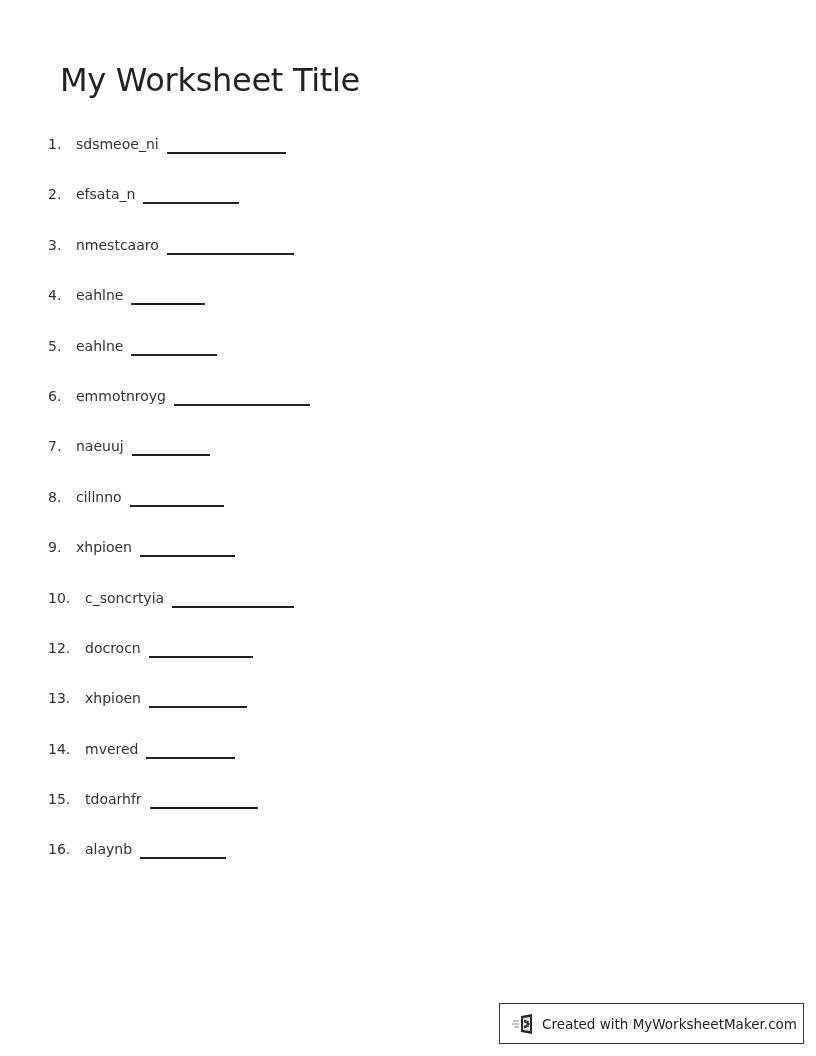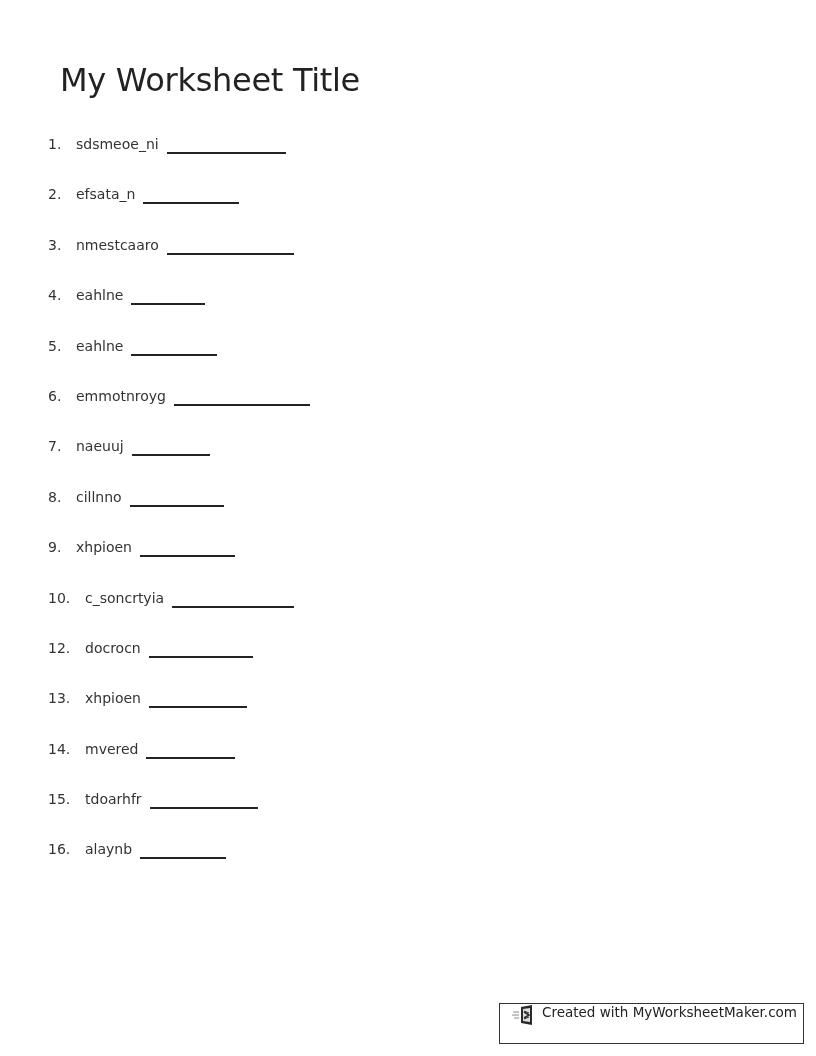--- a/index.html
+++ b/index.html
@@ -64,20 +64,21 @@
     }
     .footer-badge {
       position: absolute;
       left: 499px;
       top: 1003px;
       width: 305px;
       height: 41px;
       box-sizing: border-box;
       border: 1.5px solid #333333;
       display: flex;
+      align-items: center;
       padding-left: 12px;
       font-size: 13.5px;
       color: #222222;
       background: #ffffff;
     }
     .logo-icon {
       width: 24px;
       height: 22px;
       margin-right: 6px;
       flex: 0 0 auto;

